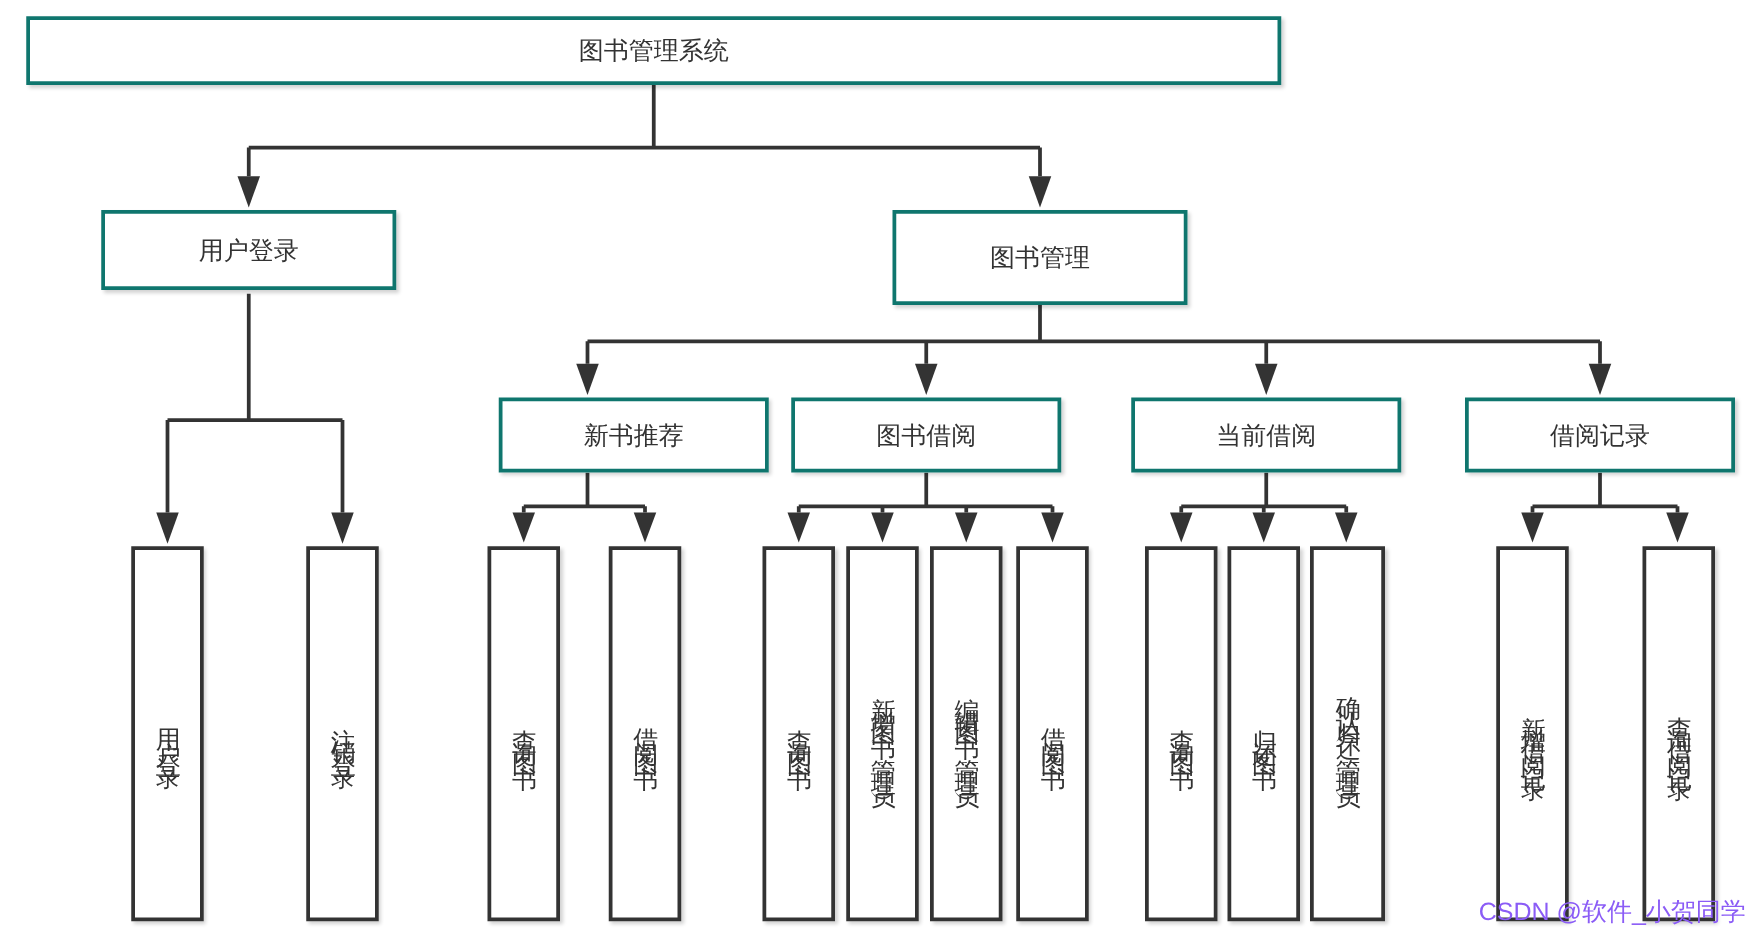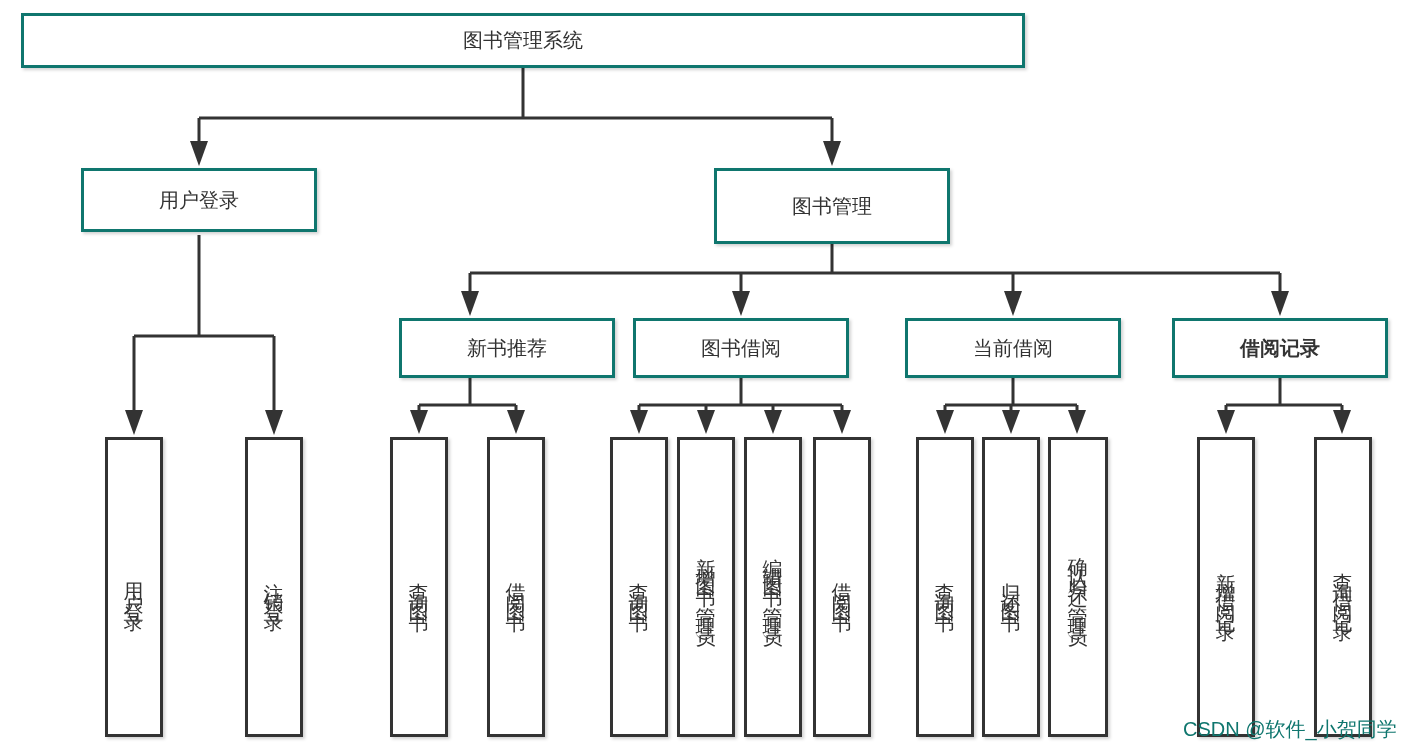--- a/index.html
+++ b/index.html
@@ -32,21 +32,21 @@
     box-shadow:2px 2px 3px rgba(0,0,0,0.18);
     writing-mode:vertical-rl;
     text-orientation:upright;
     letter-spacing:10px;
     line-height:1;
   }
   .watermark{
     position:absolute;z-index:5;
     left:1183px;top:716px;
     font-size:20px;
-    color:#0f766e;
+    color:#8b5cf6;
     white-space:nowrap;
   }
 </style>
 </head>
 <body>
 
 <div id="stage">
 
   <svg id="connectors" width="1405" height="747">
     <g stroke="#333333" stroke-width="3" fill="none">
@@ -94,21 +94,21 @@
 
   <div class="hbox" style="left:362px;top:318px;width:216px;height:60px;margin-left:37px;">
     <span>新书推荐</span>
   </div>
   <div class="hbox" style="left:633px;top:318px;width:216px;height:60px;text-align:center;">
     <span>图书借阅</span>
   </div>
   <div class="hbox" style="left:905px;top:318px;width:216px;height:60px;">
     <span>当前借阅</span>
   </div>
-  <div class="hbox" style="left:1172px;top:318px;width:216px;height:60px;font-weight:bold;">
+  <div class="hbox" style="left:1172px;top:318px;width:216px;height:60px;">
     <span>借阅记录</span>
   </div>
 
   <div class="vbox" style="left:105px;">
     <span>用户登录</span>
   </div>
   <div class="vbox" style="left:245px;">
     <span>注销登录</span>
   </div>
 

